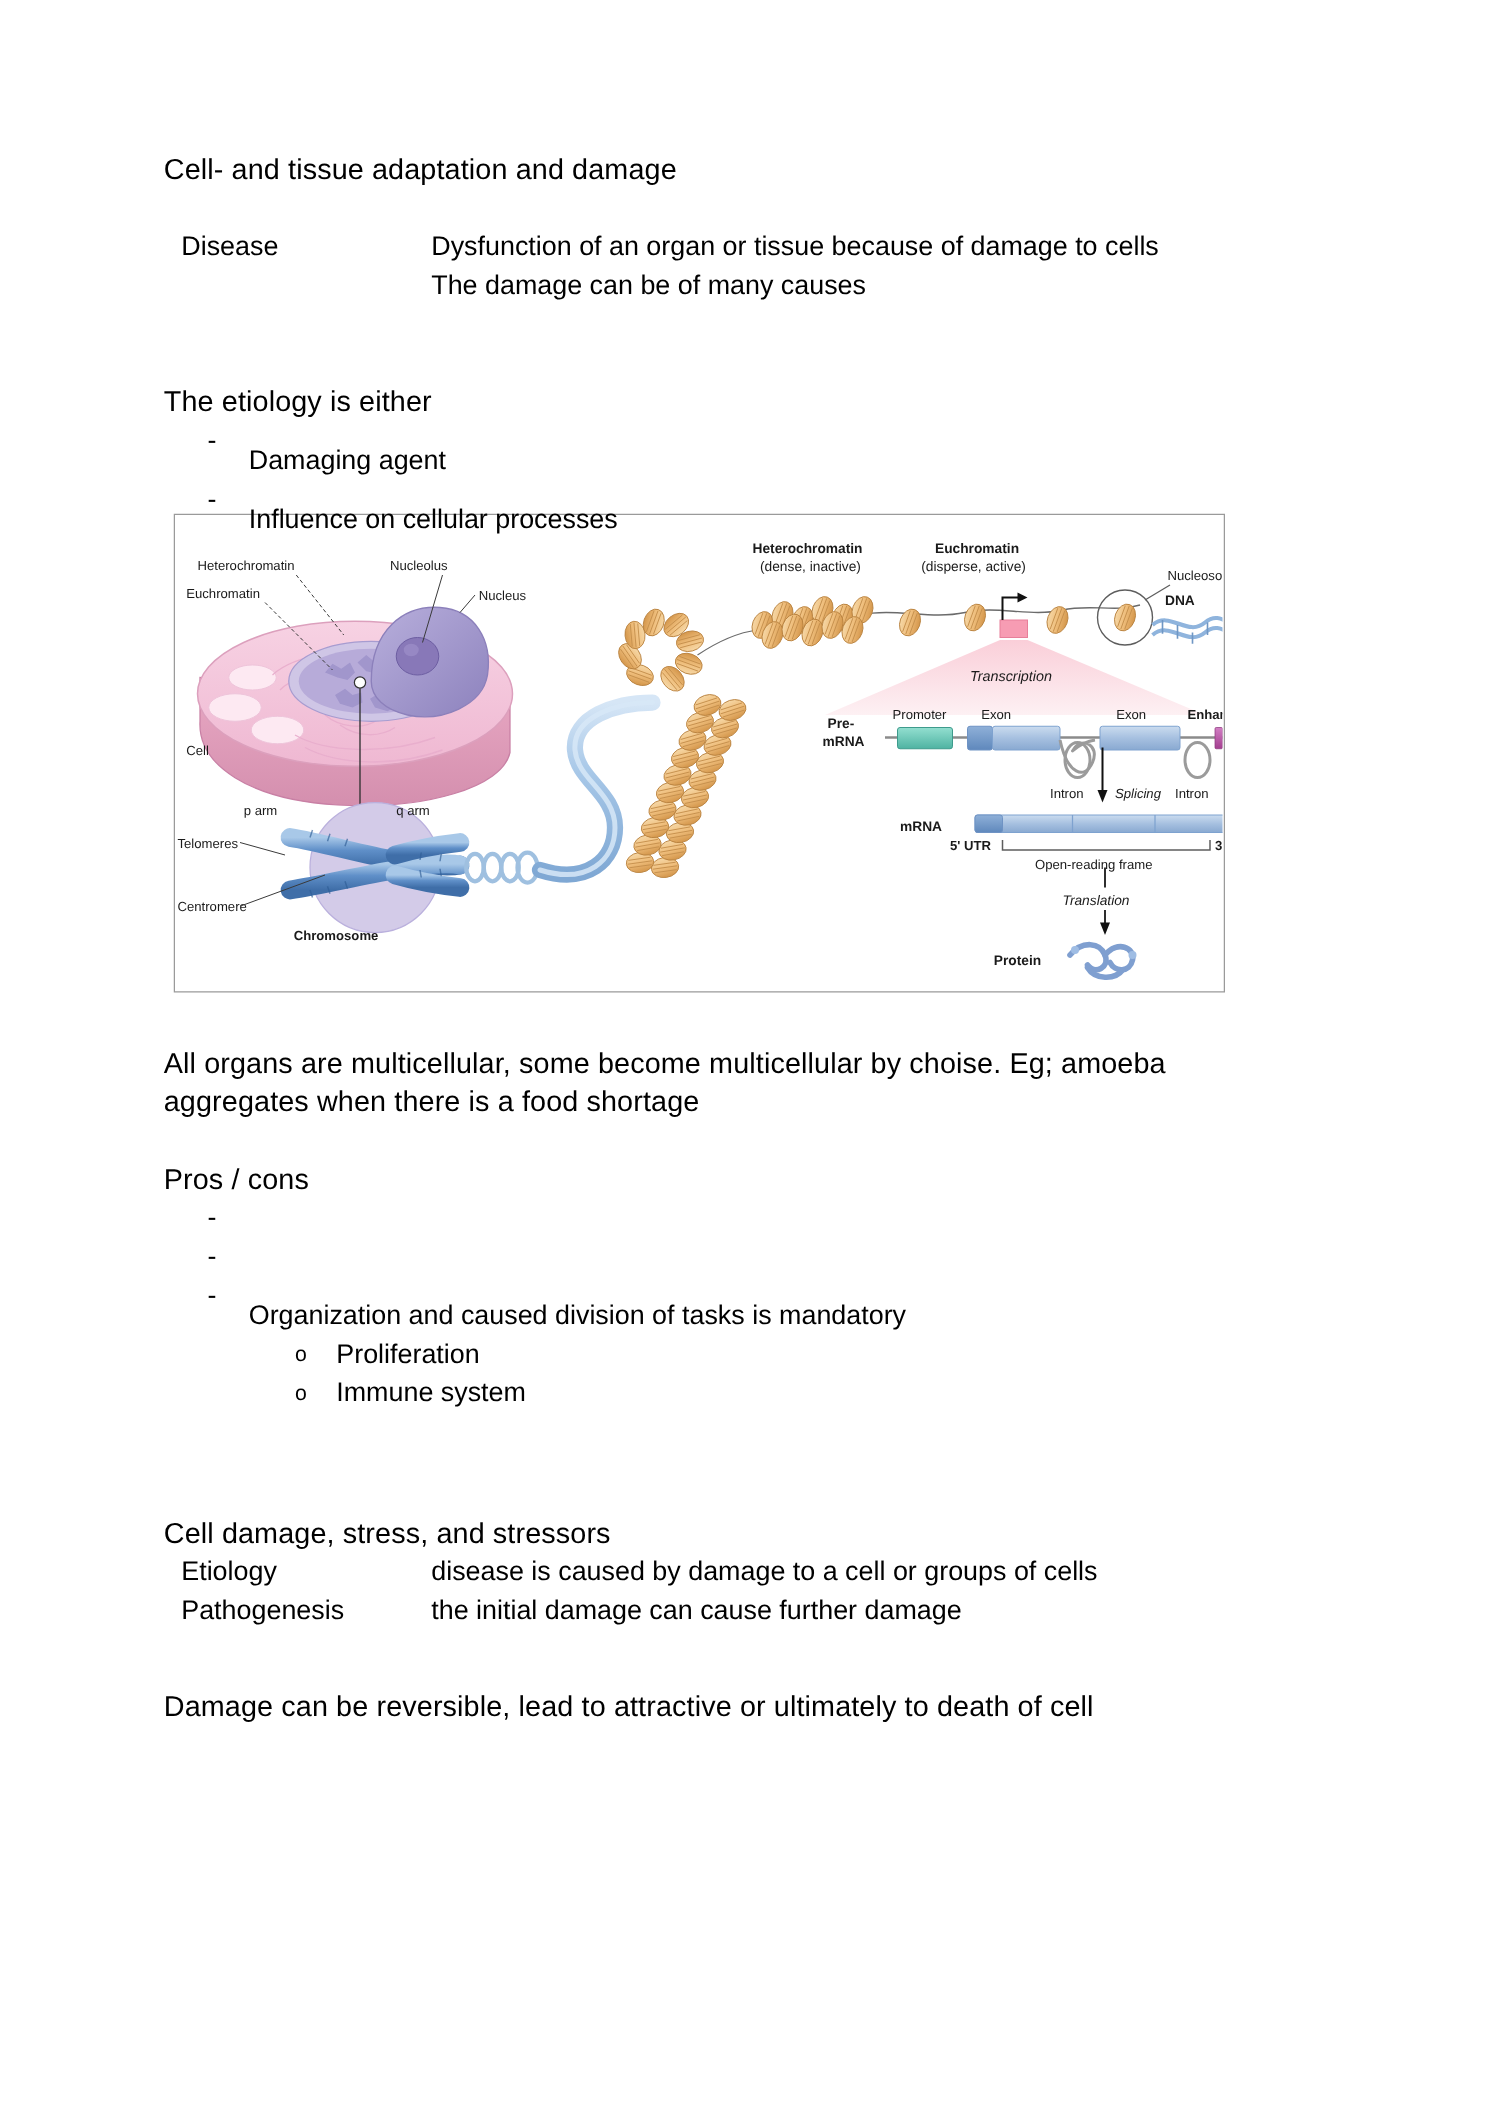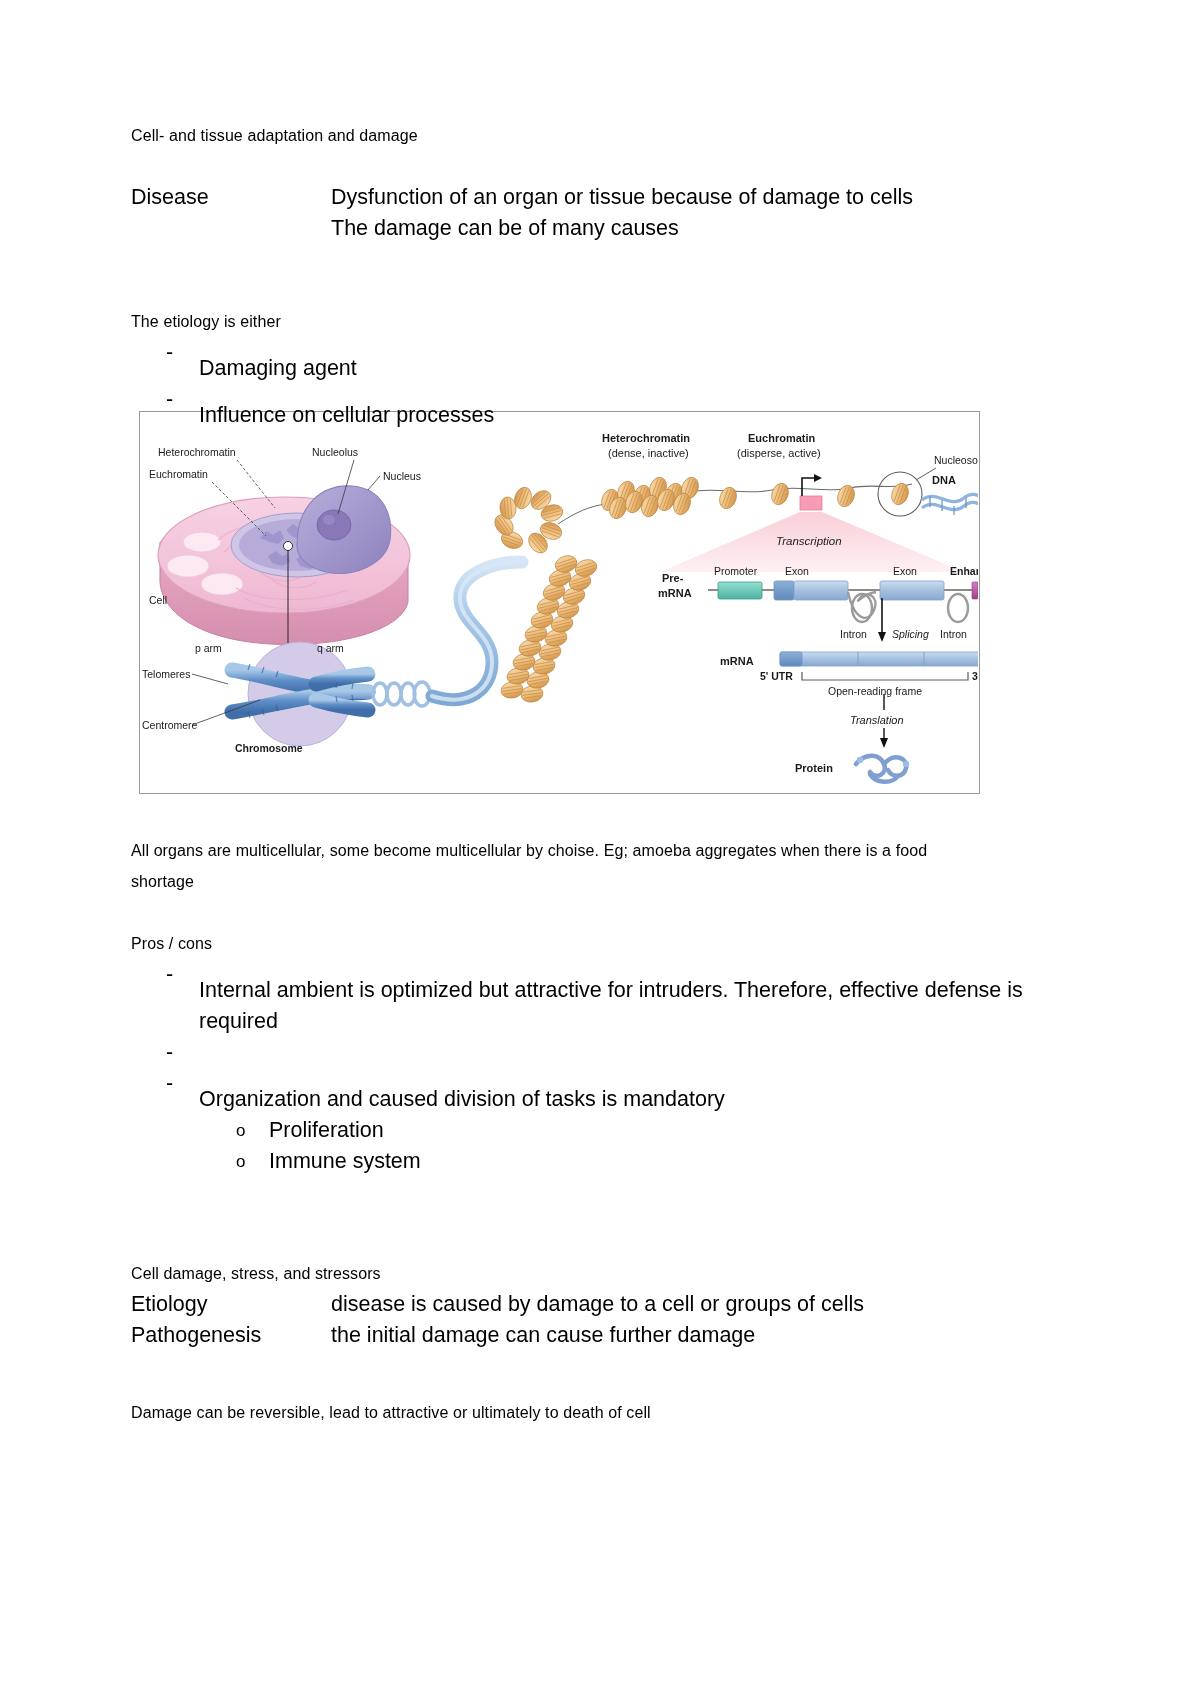--- a/index.html
+++ b/index.html
@@ -22,35 +22,35 @@
     height: 1698px;
     background: #fff;
   }
   .doc-body {
     position: absolute;
     left: 131px;
     top: 120px;
     width: 940px;
   }
   .line {
-    font-size: 16px;
+    font-size: 23px;
     line-height: 31px;
     letter-spacing: 0.1px;
     white-space: pre-wrap;
   }
   .spacer-sm { height: 31px; }
   .spacer-md { height: 46px; }
   .spacer-lg { height: 62px; }
 
   .def-row {
     display: flex;
     font-size: 21.5px;
     line-height: 31px;
   }
-  .def-term { width: 200px; flex: 0 0 200px; }
+  .def-term { width: 200px; flex: 0 0 200px; margin-left: 14px; }
   .def-desc { flex: 1 1 auto; }
 
   .bullet-l1 {
     display: flex;
     font-size: 21.5px;
     line-height: 31px;
     padding-left: 35px;
   }
   .bullet-l1 .mark { width: 33px; flex: 0 0 33px; }
   .bullet-l1 .txt { flex: 1 1 auto; max-width: 845px; margin-top: 16px; }
@@ -404,21 +404,20 @@
     <div style="height:404px"></div>
 
     <div class="line" style="max-width:845px">All organs are multicellular, some become multicellular by choise. Eg; amoeba aggregates when there is a food shortage</div>
 
     <div class="spacer-sm"></div>
 
     <div class="line">Pros / cons</div>
 
     <div class="bullet-l1">
       <span class="mark">-</span>
-      <span class="txt">Internal ambient is optimized but attractive for intruders. Therefore, effective defense is required</span>
     </div>
     <div class="bullet-l1">
       <span class="mark">-</span>
     </div>
     <div class="bullet-l1">
       <span class="mark">-</span>
       <span class="txt">Organization and caused division of tasks is mandatory</span>
     </div>
 
     <div class="bullet-l2">

